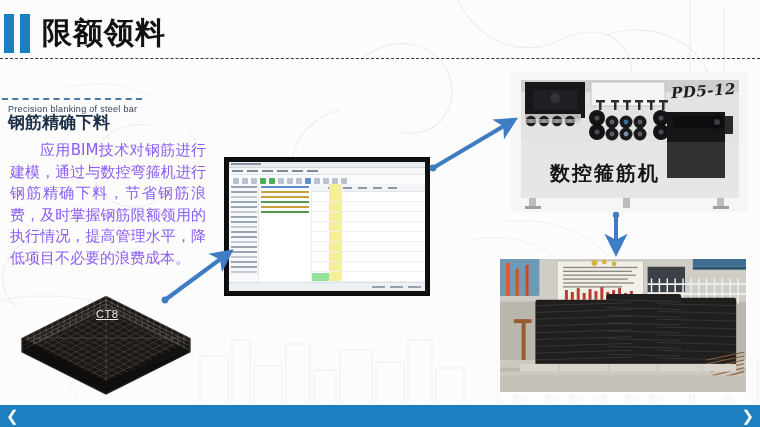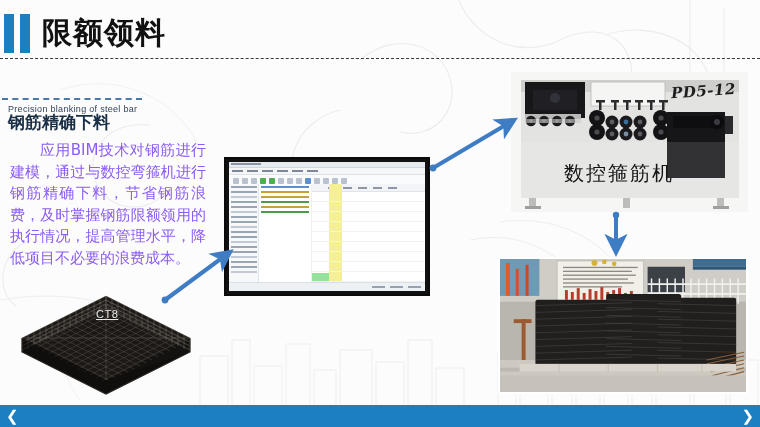--- a/index.html
+++ b/index.html
@@ -119,22 +119,22 @@
   .photo-machine{left:511px;top:72px;width:237px;height:140px;}
   .photo-site{left:498px;top:257px;width:250px;height:137px;border:2px solid #ffffff;box-sizing:border-box;}
 
   .machine-model{
     position:absolute;right:12px;top:10px;
     font-size:15px;font-style:italic;font-weight:bold;color:#1d1d1d;
     font-family:"DejaVu Serif","Liberation Serif",serif;
     letter-spacing:.5px;transform:rotate(-4deg);
   }
   .machine-name{
-    position:absolute;left:53px;top:88px;
-    font-size:20px;font-weight:normal;color:#141414;
+    position:absolute;left:39px;top:88px;
+    font-size:20px;font-weight:bold;color:#141414;
     letter-spacing:2px;
     font-family:"DejaVu Sans","Liberation Sans",sans-serif;
   }
 
   
   .arrow{position:absolute;pointer-events:none;}
   .arrow svg{display:block;overflow:visible;}
   .arrow-model-sw{left:160px;top:245px;width:78px;height:60px;}
   .arrow-sw-machine{left:428px;top:112px;width:96px;height:62px;}
   .arrow-machine-site{left:608px;top:212px;width:16px;height:46px;}

